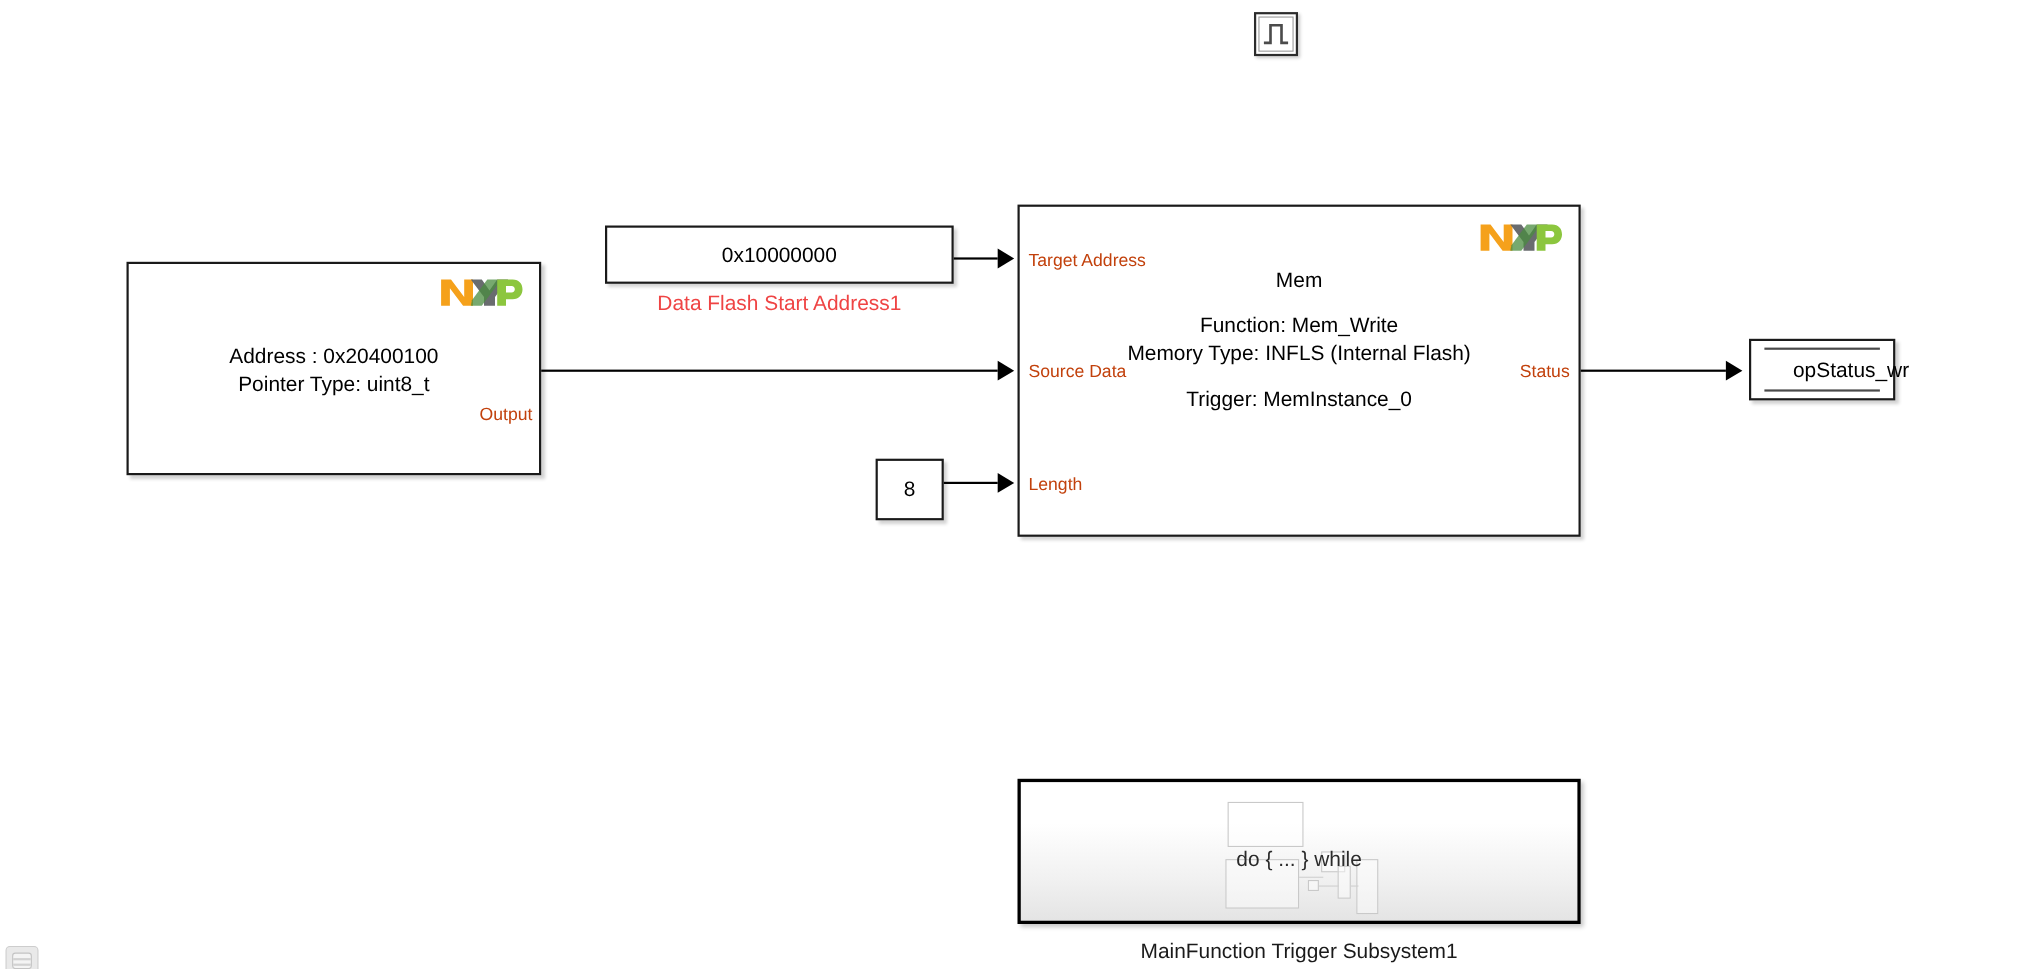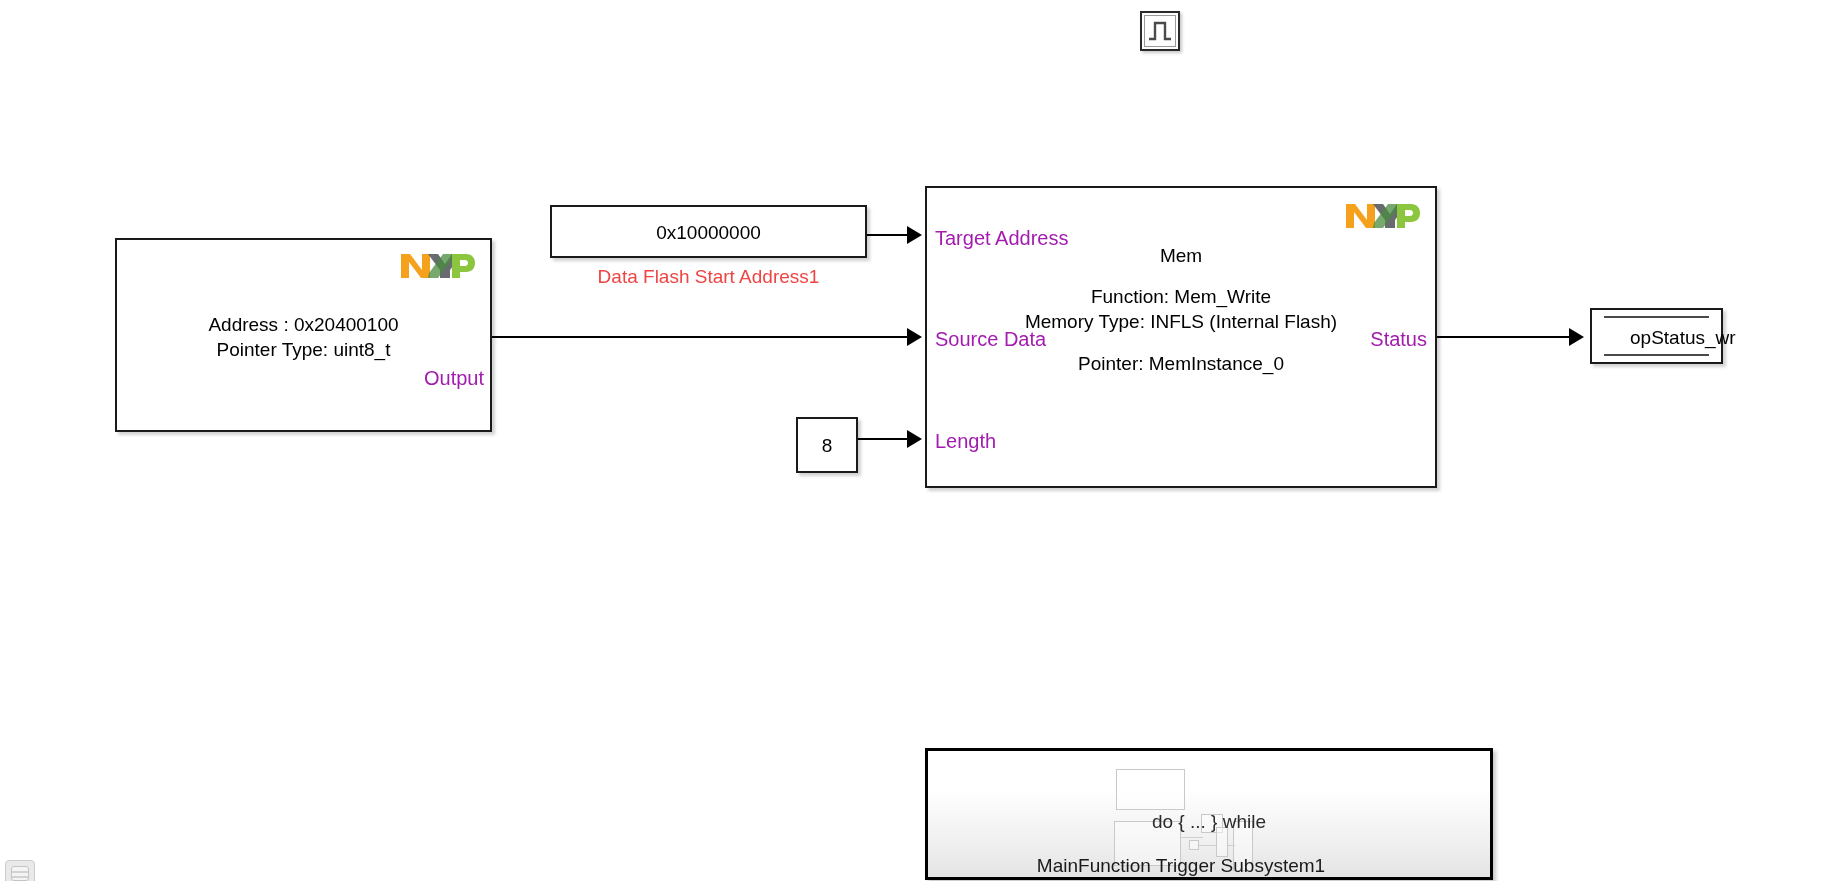--- a/index.html
+++ b/index.html
@@ -42,22 +42,22 @@
   .inner-text {
     position: absolute;
     color: #000000;
     font-size: 19px;
     line-height: 25px;
     white-space: nowrap;
     text-align: center;
   }
   .port-label {
     position: absolute;
-    color: #a21caf;
-    font-size: 20px;
+    color: #c2410c;
+    font-size: 16px;
     line-height: 22px;
     white-space: nowrap;
   }
 
   
   .nxp-logo {
     position: absolute;
     display: block;
   }
 
@@ -208,33 +208,33 @@
 
     <div class="port-label" style="left:8px; top:39px;">Target Address</div>
     <div class="port-label" style="left:8px; top:140px;">Source Data</div>
     <div class="port-label" style="left:8px; top:242px;">Length</div>
 
     <div class="port-label" style="right:8px; top:140px;">Status</div>
 
     <div class="inner-text" style="left:0; right:0; top:55px;">Mem</div>
     <div class="inner-text" style="left:0; right:0; top:121px;">Memory Type: INFLS (Internal Flash)</div>
     <div class="inner-text" style="left:0; right:0; top:96px;">Function: Mem_Write</div>
-    <div class="inner-text" style="left:0; right:0; top:163px;">Pointer: MemInstance_0</div>
+    <div class="inner-text" style="left:0; right:0; top:163px;">Trigger: MemInstance_0</div>
   </div>
 
   <div class="wire" style="left:1437px; top:336px; width:132px;"></div>
   <div class="arrow" style="left:1569px; top:328px;"></div>
 
   <div class="blk" style="left:1590px; top:308px; width:133px; height:56px;">
     <div class="dsw-rule" style="top:6px;"></div>
     <div class="dsw-rule" style="bottom:6px;"></div>
     <div class="inner-text" style="left:0; right:0; top:15px;margin-left:38px;">opStatus_wr</div>
   </div>
 
-  <div class="subsys" style="left:925px; top:748px; width:568px; height:132px;">
+  <div class="subsys" style="left:925px; top:708px; width:512px; height:132px;">
 
     <div class="ghost" style="left:188px; top:18px; width:69px; height:41px;"></div>
     <div class="ghost" style="left:186px; top:70px; width:67px; height:45px;"></div>
     <div class="ghost" style="left:273px; top:63px; width:22px; height:19px;"></div>
     <div class="ghost" style="left:288px; top:76px; width:12px; height:30px;"></div>
     <div class="ghost" style="left:261px; top:89px; width:10px; height:10px;"></div>
     <div class="ghost" style="left:305px; top:70px; width:20px; height:50px;"></div>
     <div class="ghost-line" style="left:253px; top:86px; width:22px; height:1px;"></div>
     <div class="ghost-line" style="left:271px; top:94px; width:18px; height:1px;"></div>
     <div class="ghost-line" style="left:300px; top:94px; width:7px; height:1px;"></div>

